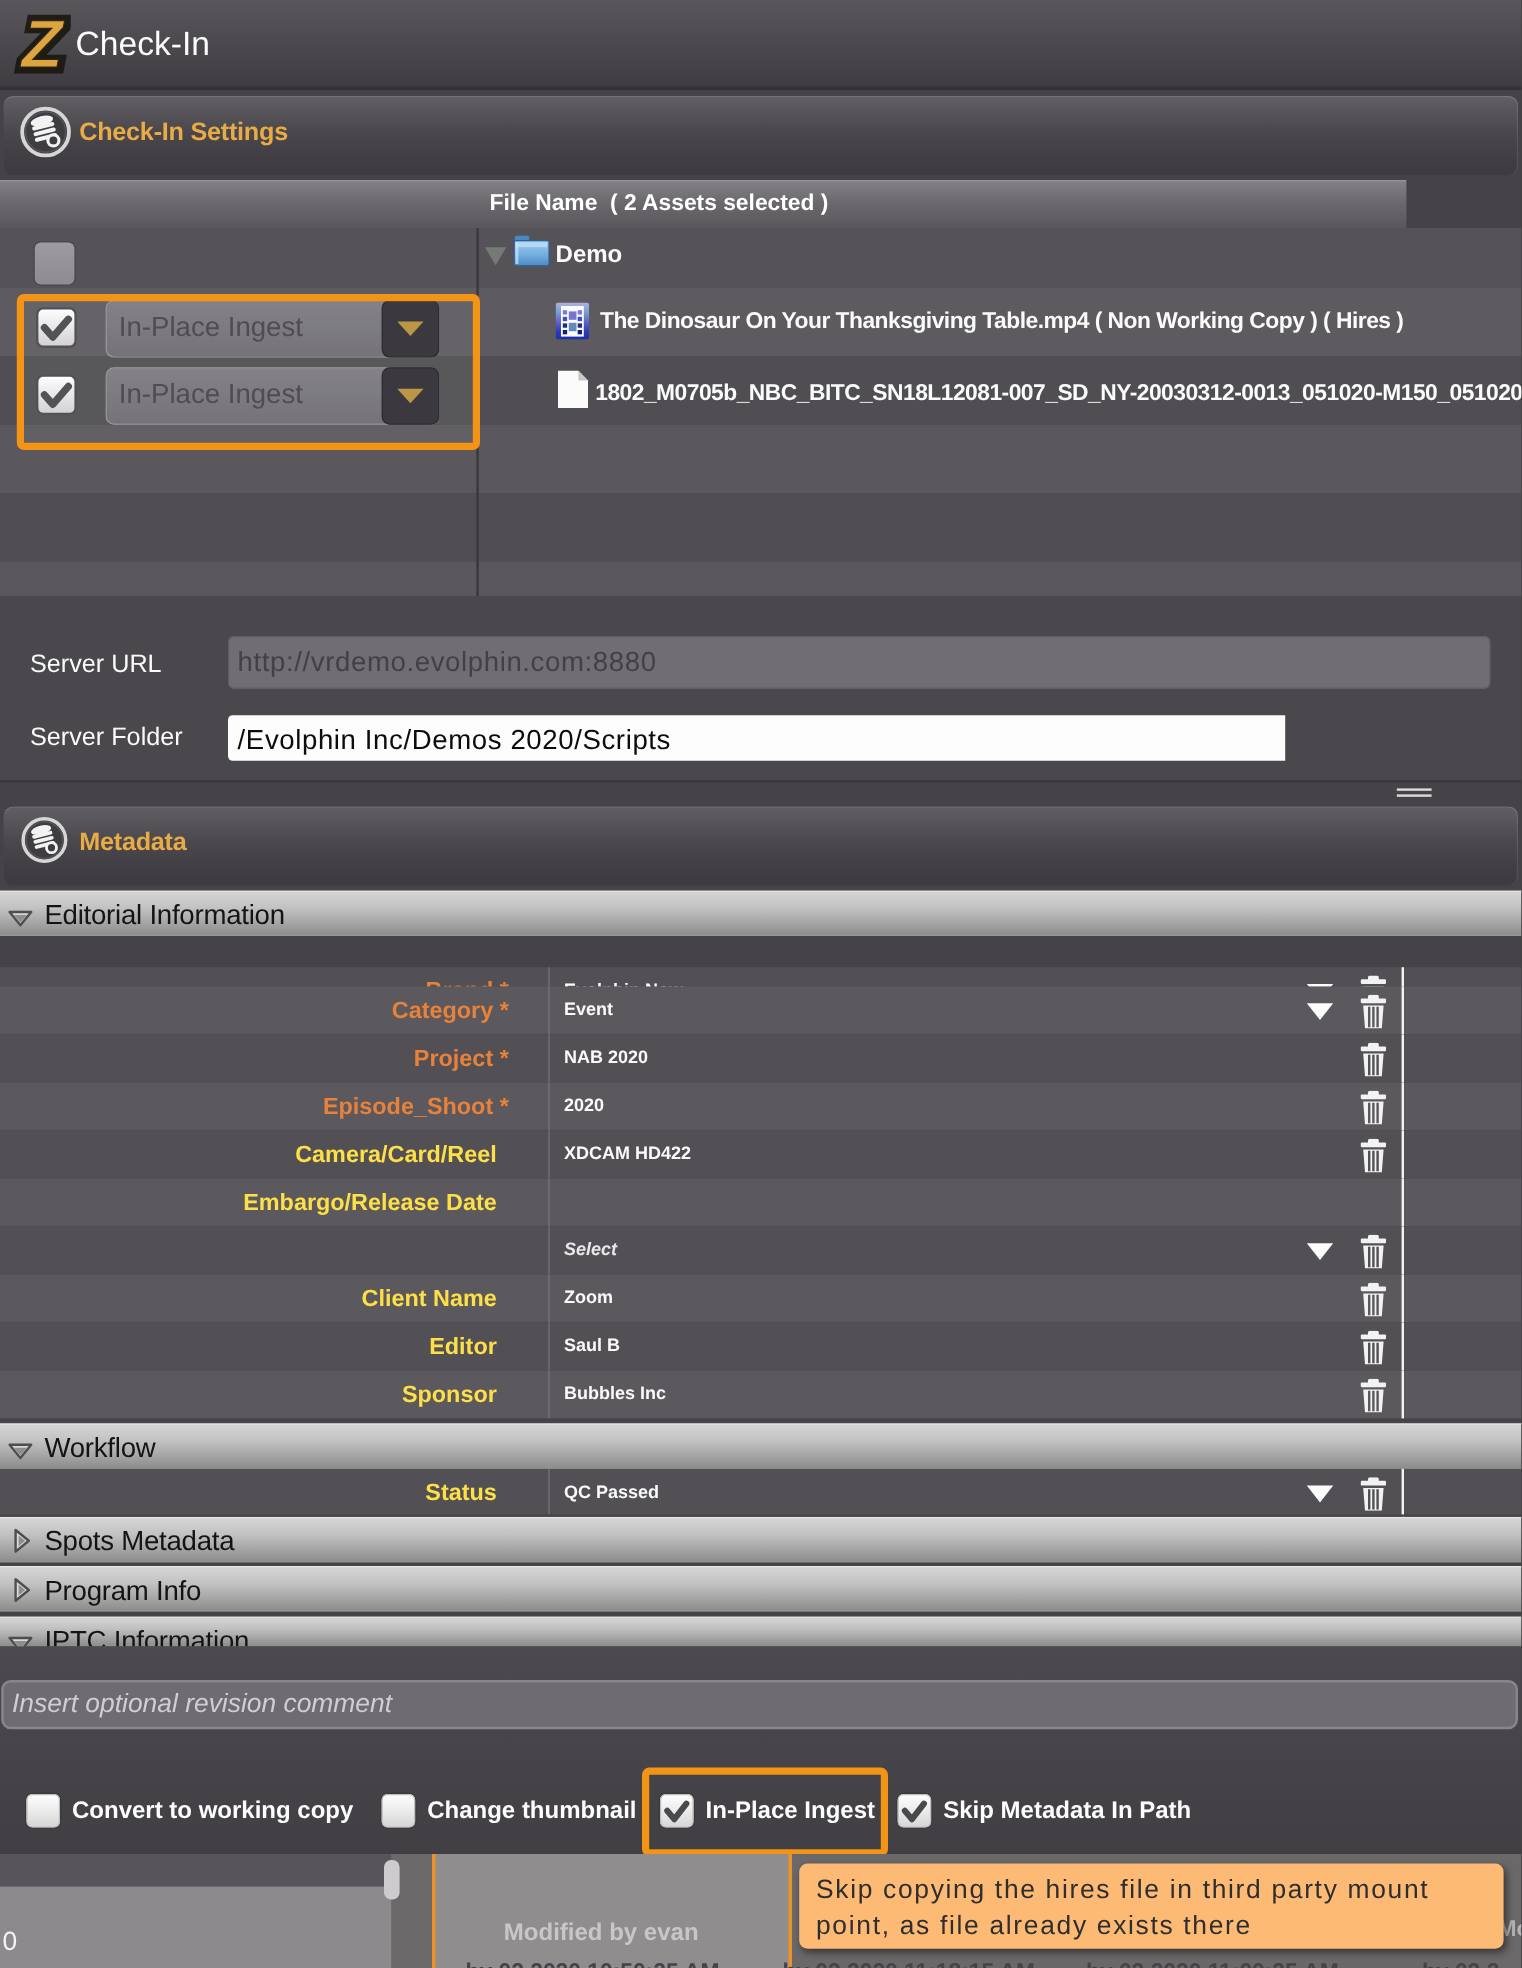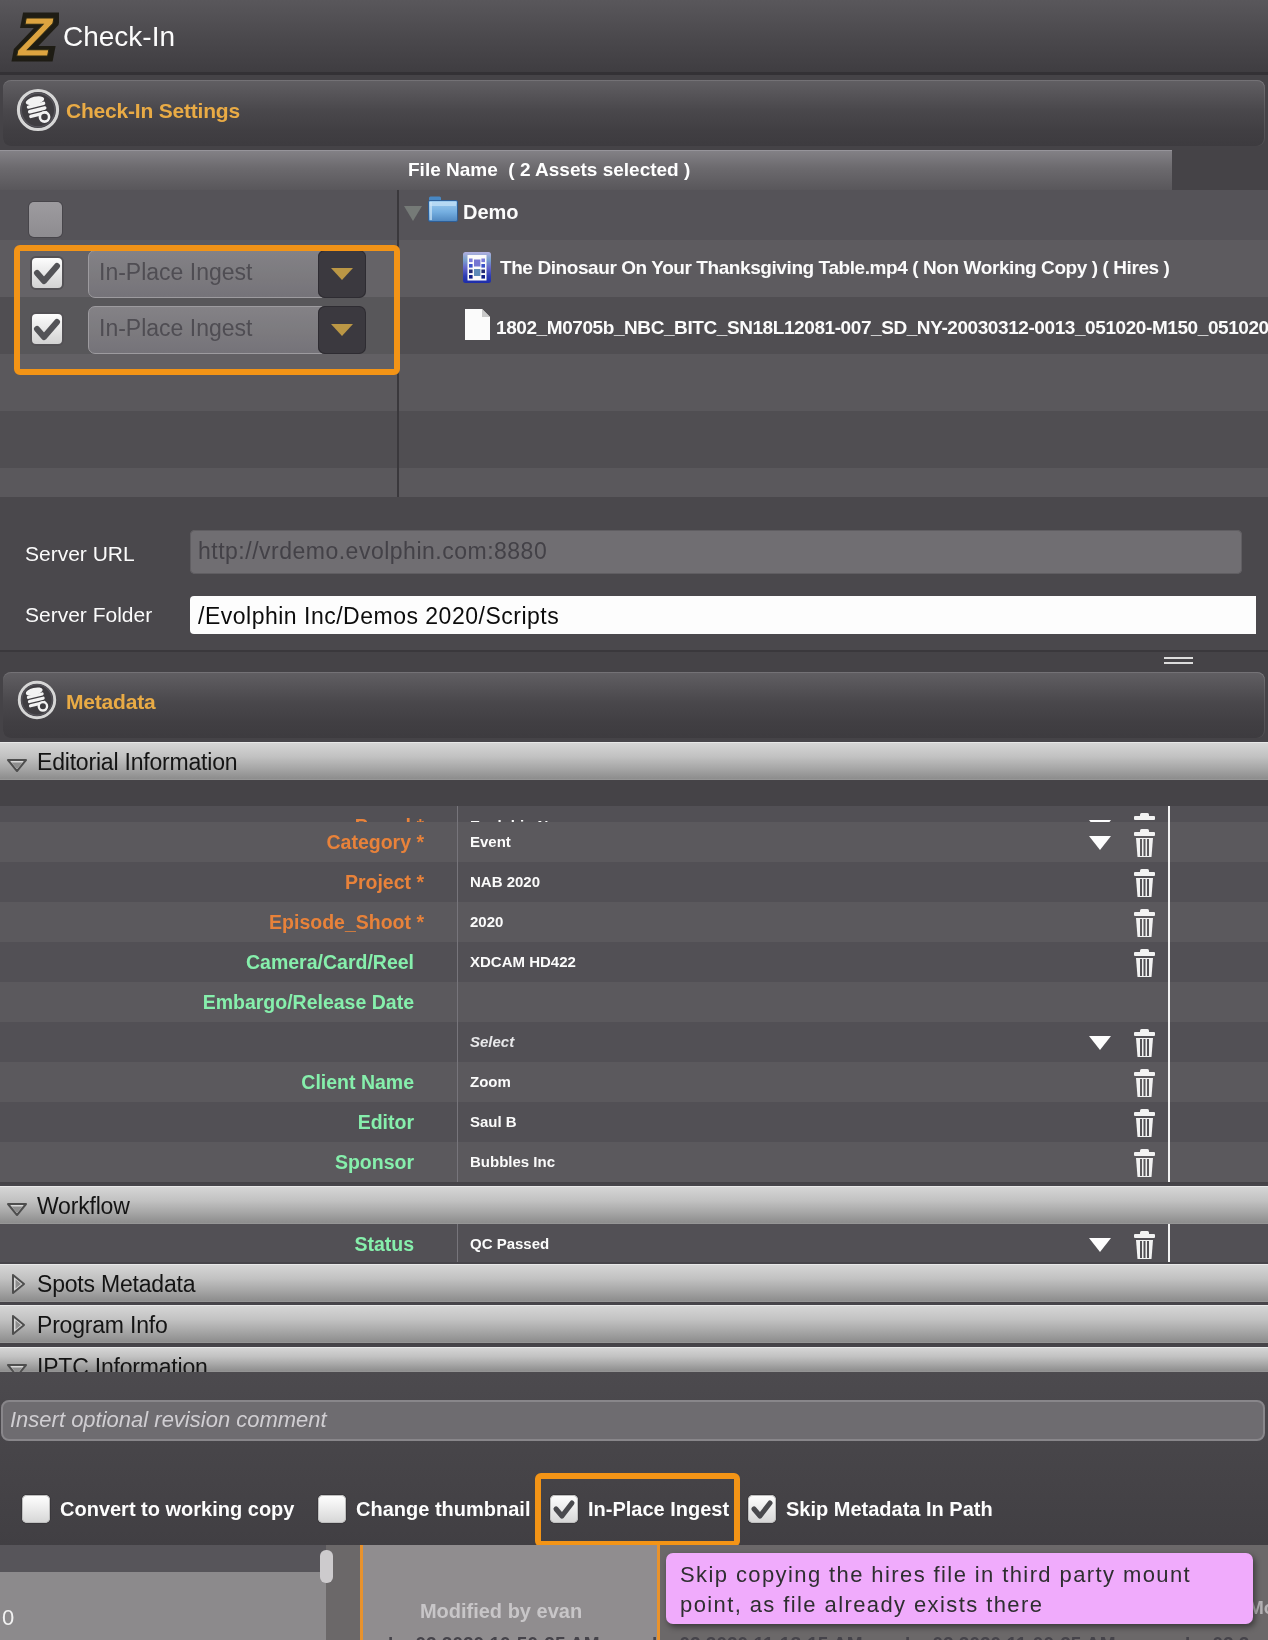--- a/index.html
+++ b/index.html
@@ -10,21 +10,21 @@
        background:linear-gradient(#615f63,#4a484c 45%,#413f43 75%,#3d3b3f);
        box-shadow:inset 0 1px 0 rgba(255,255,255,.12), inset -1px 0 0 rgba(255,255,255,.10);}
   .bartxt{position:absolute;left:66px;color:#e9ab45;font-size:21px;font-weight:600;letter-spacing:-0.2px;}
   .sechead{position:absolute;left:0;width:1268px;height:40px;border-top:2px solid #47454a;
        background:linear-gradient(#d7d7d7,#c2c2c2 38%,#a8a8a8 68%,#8e8e8e 96%,#9a9a9a);
        box-shadow:inset 0 1px 0 #e8e8e8;}
   .exp-d{position:absolute;left:6px;top:16px;}
   .exp-r{position:absolute;left:11px;top:9px;}
   .sechead .st{position:absolute;left:37px;top:7px;font-size:23px;color:#141414;font-weight:400;letter-spacing:-0.2px;}
   .mrow{position:absolute;left:0;width:1268px;height:40px;}
-  .mlabel{position:absolute;left:0;top:0;height:40px;line-height:40px;text-align:right;font-size:19.5px;font-weight:600;color:#86efac;}
+  .mlabel{position:absolute;left:0;top:0;height:40px;line-height:40px;text-align:right;font-size:19.5px;font-weight:600;color:#fde047;}
   .mlabel.req{color:#e8823a;}
   .mvalue{position:absolute;left:470px;top:0;height:40px;line-height:40px;font-size:15px;font-weight:600;color:#fbfbfb;}
   .colsep{position:absolute;left:457px;top:0;width:1px;height:40px;background:#77757b;}
   .wline{position:absolute;left:1168px;top:0;width:2px;height:40px;background:#f2f2f2;}
   .ddarrow{position:absolute;left:1089px;top:14px;width:0;height:0;
        border-left:11px solid transparent;border-right:11px solid transparent;border-top:14px solid #fdfdfd;}
   .trash{position:absolute;left:1131px;top:7px;}
   .cb{position:absolute;width:28px;height:28px;border-radius:5px;
       background:linear-gradient(#ffffff,#e9e9e9 55%,#d5d5d5);
       box-shadow:0 0 0 1px #3a383c, inset 0 0 0 1px #bfbfbf;}
@@ -153,21 +153,21 @@
     </svg>
     <div class="rowtxt" style="left:496px;top:127px;font-size:19px;letter-spacing:-0.42px;">1802_M0705b_NBC_BITC_SN18L12081-007_SD_NY-20030312-0013_051020-M150_051020_0013</div>
   </div>
 
   <div class="abs" style="left:0;top:497px;width:1268px;height:153px;background:#4a484c;">
     <div class="abs" style="left:25px;top:45px;font-size:21px;color:#fbfbfb;font-weight:500;">Server URL</div>
     <div class="abs" style="left:190px;top:33px;width:1052px;height:44px;border-radius:5px;background:#706e72;box-shadow:inset 0 0 0 1px #605e62;">
       <div class="abs" style="left:8px;top:8px;font-size:23px;letter-spacing:0.5px;color:#434147;">http://vrdemo.evolphin.com:8880</div>
     </div>
     <div class="abs" style="left:25px;top:106px;font-size:21px;color:#fbfbfb;font-weight:500;">Server Folder</div>
-    <div class="abs" style="left:190px;top:99px;width:1066px;height:38px;border-radius:4px 0 0 4px;background:#fdfdfd;">
+    <div class="abs" style="left:190px;top:99px;width:881px;height:38px;border-radius:4px 0 0 4px;background:#fdfdfd;">
       <div class="abs" style="left:8px;top:7px;font-size:23px;letter-spacing:0.5px;color:#0c0c0c;">/Evolphin Inc/Demos 2020/Scripts</div>
     </div>
   </div>
 
   <div class="abs" style="left:0;top:650px;width:1268px;height:22px;background:#454347;border-top:2px solid #3a383c;">
     <div class="abs" style="left:1164px;top:5px;width:29px;height:2px;background:#dcdcdc;"></div>
     <div class="abs" style="left:1164px;top:10px;width:29px;height:2px;background:#dcdcdc;"></div>
   </div>
 
   <div class="bar" style="top:672px;height:66px;"></div>
@@ -448,18 +448,18 @@
     <div class="abs" style="left:360px;top:0;width:300px;height:95px;background:#908d8f;border-left:3px solid #e8922c;border-right:3px solid #e8922c;">
       <div class="abs" style="left:0;top:55px;width:276px;text-align:center;font-size:20px;font-weight:bold;color:#c8c6c8;">Modified by evan</div>
     </div>
     <div class="abs" style="left:388px;top:88px;font-size:19px;font-weight:bold;color:#45434a;white-space:nowrap;">by 02.2020 10:50:25 AM</div>
     <div class="abs" style="left:652px;top:88px;font-size:19px;font-weight:bold;color:#45434a;white-space:nowrap;">by 02.2020 11:18:15 AM</div>
     <div class="abs" style="left:905px;top:88px;font-size:19px;font-weight:bold;color:#45434a;white-space:nowrap;">by 02.2020 11:00:25 AM</div>
     <div class="abs" style="left:1185px;top:88px;font-size:19px;font-weight:bold;color:#45434a;white-space:nowrap;">by 02.2</div>
     <div class="abs" style="left:1248px;top:52px;font-size:19px;font-weight:bold;color:#b5b3b5;">Mo</div>
   </div>
 
-  <div class="abs" style="left:666px;top:1553px;width:587px;height:71px;border-radius:7px;background:#f0abfc;
+  <div class="abs" style="left:666px;top:1553px;width:587px;height:71px;border-radius:7px;background:#fdba74;
       box-shadow:2px 3px 6px rgba(0,0,0,.45);padding-left:27px;">
     <div class="abs" style="left:14px;top:7px;font-size:22px;color:#2e2e30;line-height:30px;letter-spacing:1.4px;">Skip copying the hires file in third party mount<br>point, as file already exists there</div>
   </div>
 
 </div>
 
 </body></html>

